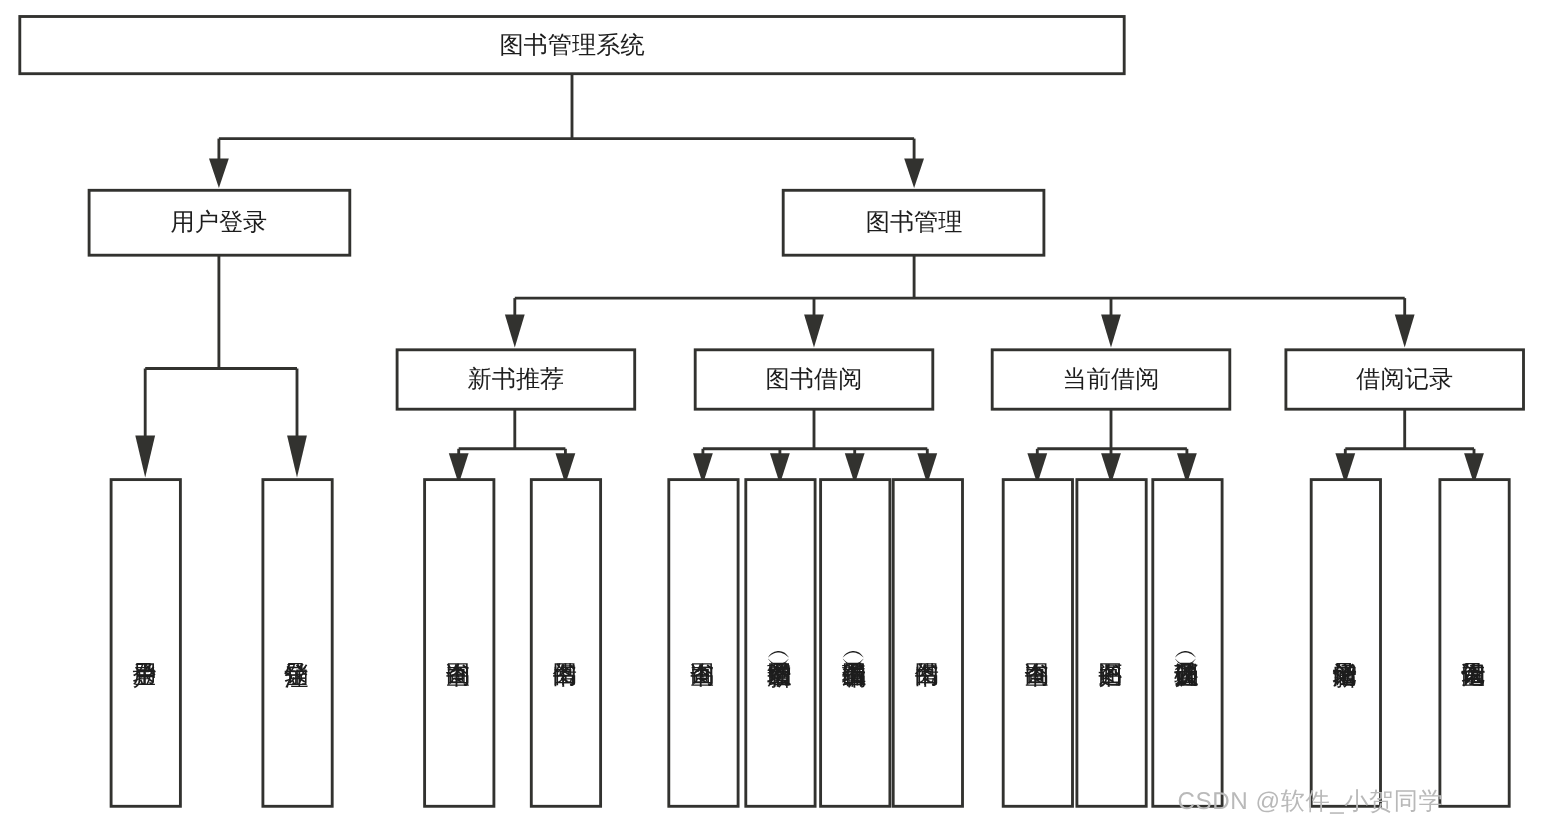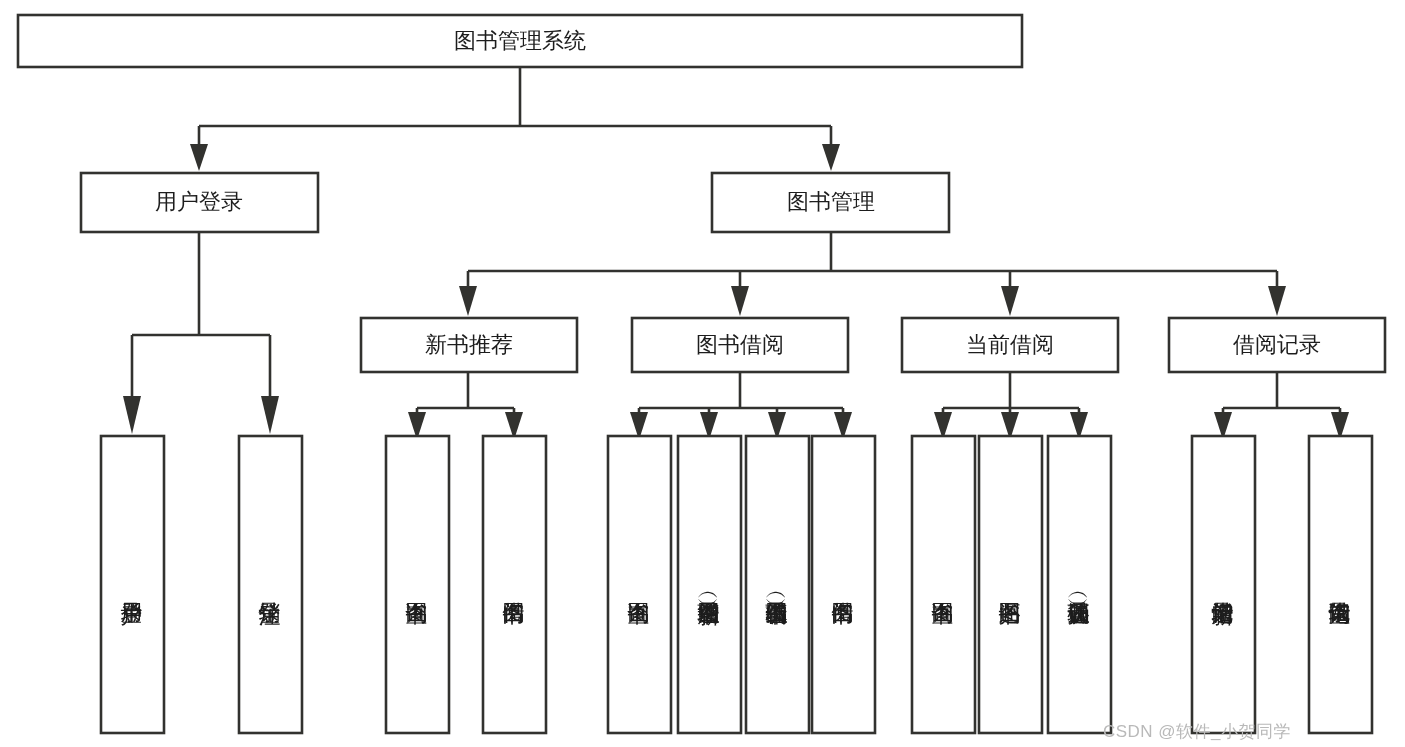--- a/index.html
+++ b/index.html
@@ -1,21 +1,21 @@
 <!DOCTYPE html>
 <html><head>
 <meta charset="utf-8">
 <style>
   html,body{margin:0;padding:0;background:#ffffff;}
   body{
     width:1405px;height:747px;overflow:hidden;
     font-family:"Liberation Sans","DejaVu Sans",sans-serif;
     color:#1d1d1d;
   }
-  #diagram-root{position:relative;width:1299px;height:747px;background:#fff;}
+  #diagram-root{position:relative;width:1299px;height:747px;background:#fff;padding-left:21px;}
   svg#tree-svg{position:absolute;left:0;top:0;width:1405px;height:747px;}
   .node-box{
     fill:#ffffff;stroke:#32322f;stroke-width:2.6;
   }
   .node-label{
     font-family:"Liberation Sans","DejaVu Sans",sans-serif;
     fill:#1d1d1d;
     font-size:22px;
     dominant-baseline:middle;
     text-anchor:middle;
@@ -29,21 +29,21 @@
     glyph-orientation-vertical:0;
     dominant-baseline:central;
   }
   .link-line{
     stroke:#32322f;stroke-width:2.6;fill:none;stroke-linecap:butt;
   }
   .arrow-head{fill:#32322f;stroke:none;}
   .watermark{
     position:absolute;right:8px;bottom:4px;
     font-family:"Liberation Sans","DejaVu Sans",sans-serif;
-    font-size:17px;color:#b9b9b9;letter-spacing:.5px;
+    font-size:22px;color:#b9b9b9;letter-spacing:.5px;
     white-space:nowrap;user-select:none;
   }
 </style>
 </head>
 <body>
 
 <div id="diagram-root">
 
   <svg id="tree-svg" viewBox="0 0 1405 747">
 

